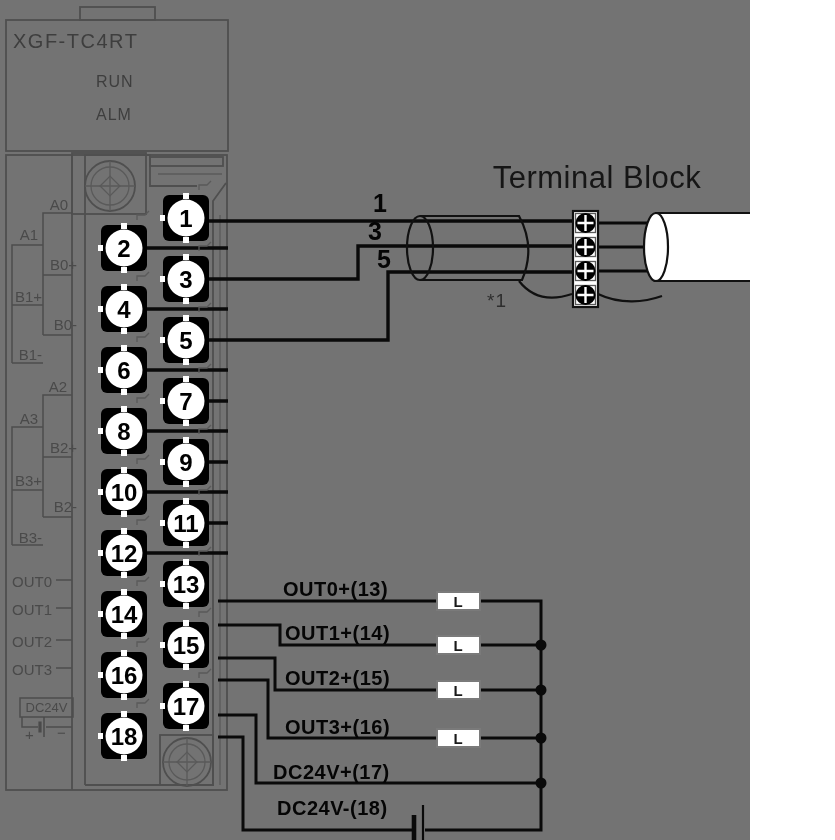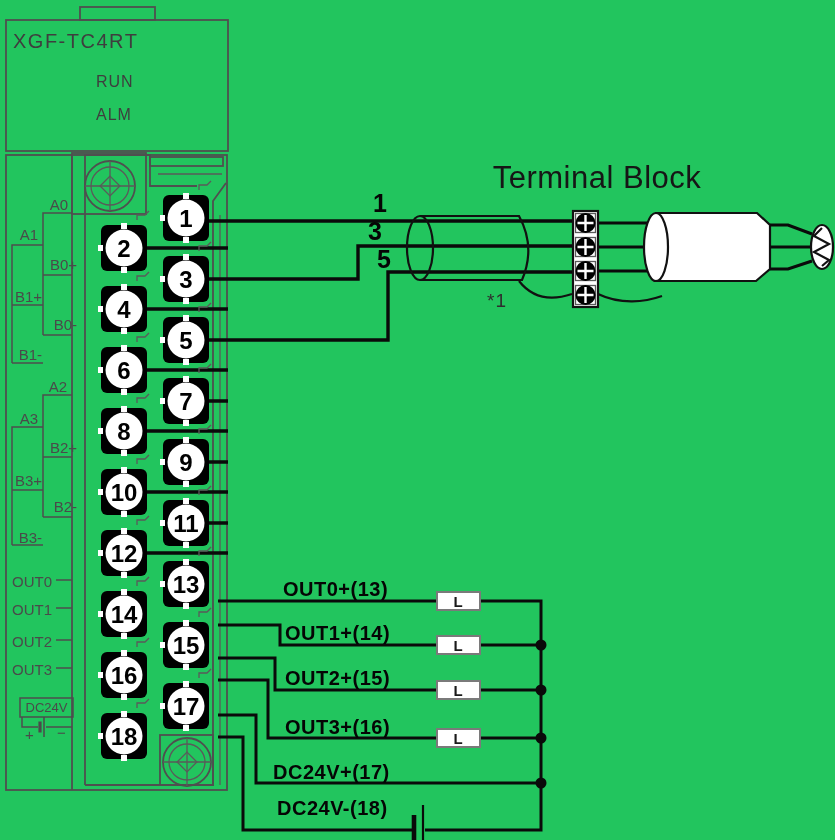--- a/index.html
+++ b/index.html
@@ -1,16 +1,16 @@
 <!DOCTYPE html>
 <html><head>
 <meta charset="utf-8">
 <style>
   html,body{margin:0;padding:0;background:#ffffff;}
-  .stage{width:835px;height:840px;position:relative;background:#22c55e;overflow:hidden;}
+  .stage{width:750px;height:840px;position:relative;background:#737373;overflow:hidden;}
   svg{display:block;}
   
   .wire{stroke:#0a0a0a;stroke-width:3;fill:none;}
   .wire-thick{stroke:#0a0a0a;stroke-width:3.4;fill:none;}
   .stub{stroke:#0a0a0a;stroke-width:3.6;fill:none;}
   .blk{stroke:#111;fill:none;stroke-width:2.2;}
   .blk-fill{stroke:#111;fill:#fff;stroke-width:2.2;}
   .mline{stroke:#4f4f4f;stroke-width:1.8;fill:none;}
   .mthin{stroke:#5a5a5a;stroke-width:1.3;fill:none;}
   .bracket{stroke:#4d4d4d;stroke-width:1.5;fill:none;}

